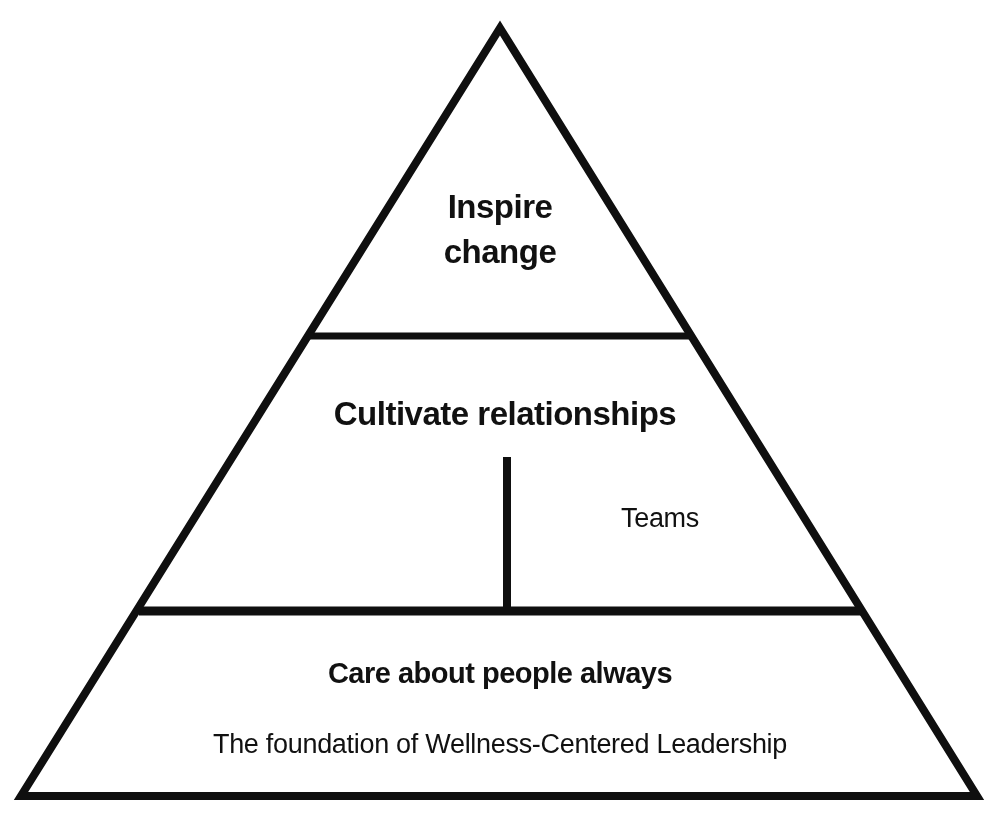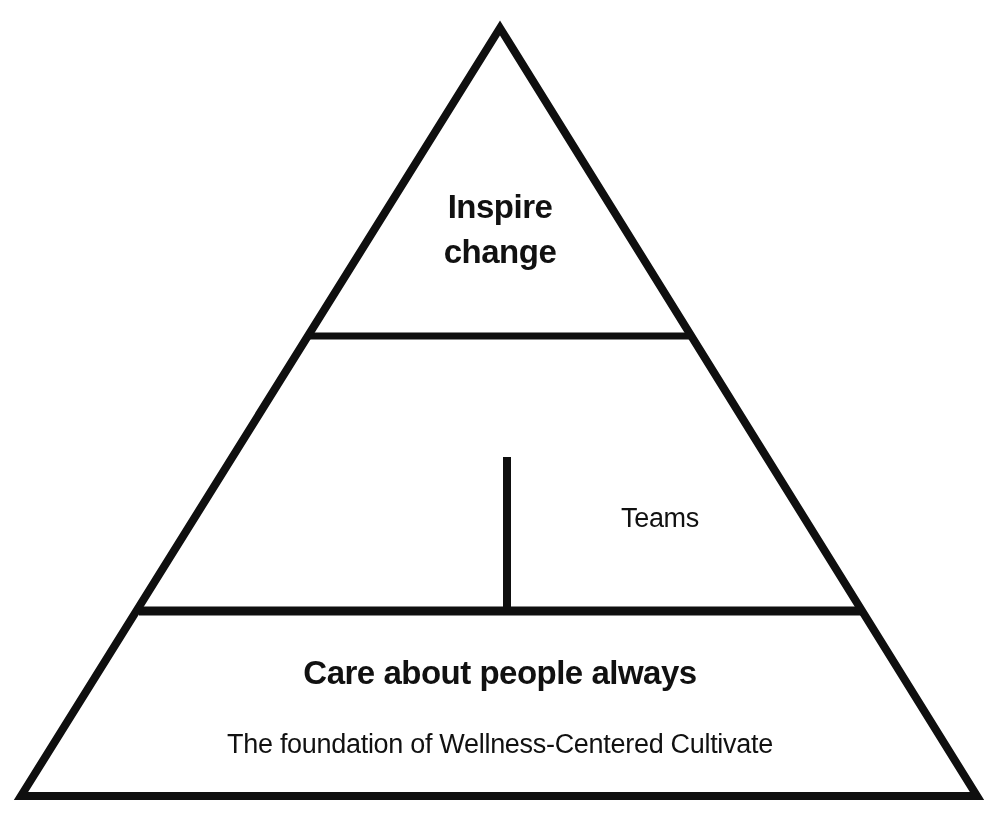--- a/index.html
+++ b/index.html
@@ -58,21 +58,21 @@
     top: 502px;
     width: 200px;
     font-size: 27px;
     line-height: 32px;
     letter-spacing: -0.3px;
   }
   .lvl-bottom-title {
     left: 250px;
     top: 654px;
     width: 500px;
-    font-size: 33px;
+    font-size: 29px;
     line-height: 38px;
   }
   .lvl-bottom-subtitle {
     left: 150px;
     top: 728px;
     width: 700px;
     font-size: 27px;
     line-height: 32px;
     letter-spacing: -0.3px;
   }
@@ -85,21 +85,22 @@
   <svg width="1000" height="823" viewBox="0 0 1000 823">
     <polygon points="500,28 977,796 21,796" fill="none" stroke="#0f0f0f" stroke-width="8" stroke-linejoin="miter"></polygon>
     <line x1="308" y1="336" x2="692" y2="336" stroke="#0f0f0f" stroke-width="7"></line>
     <line x1="139" y1="611" x2="861" y2="611" stroke="#0f0f0f" stroke-width="9"></line>
     <line x1="507" y1="457" x2="507" y2="611" stroke="#0f0f0f" stroke-width="8"></line>
   </svg>
 
   <div class="label label-bold lvl-top">Inspire
 change</div>
 
+  <div class="label label-bold lvl-mid-title">Cultivate relationships</div>
 
 
   <div class="label lvl-teams">Teams</div>
 
   <div class="label label-bold lvl-bottom-title">Care about people always</div>
 
-  <div class="label lvl-bottom-subtitle">The foundation of Wellness-Centered Cultivate</div>
+  <div class="label lvl-bottom-subtitle">The foundation of Wellness-Centered Leadership</div>
 
 </div>
 
 </body></html>

